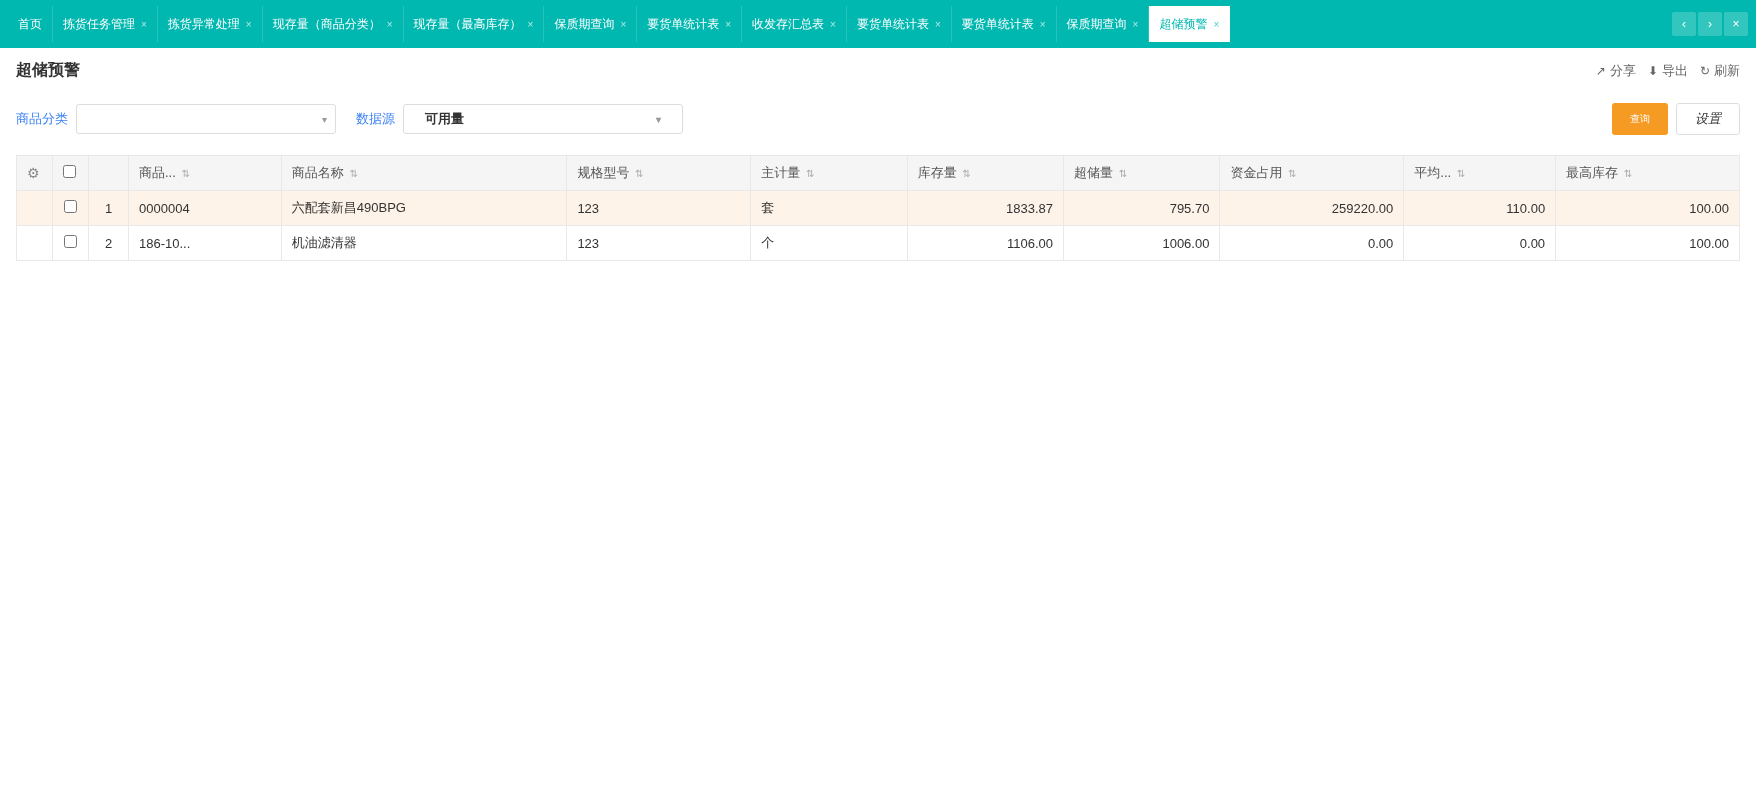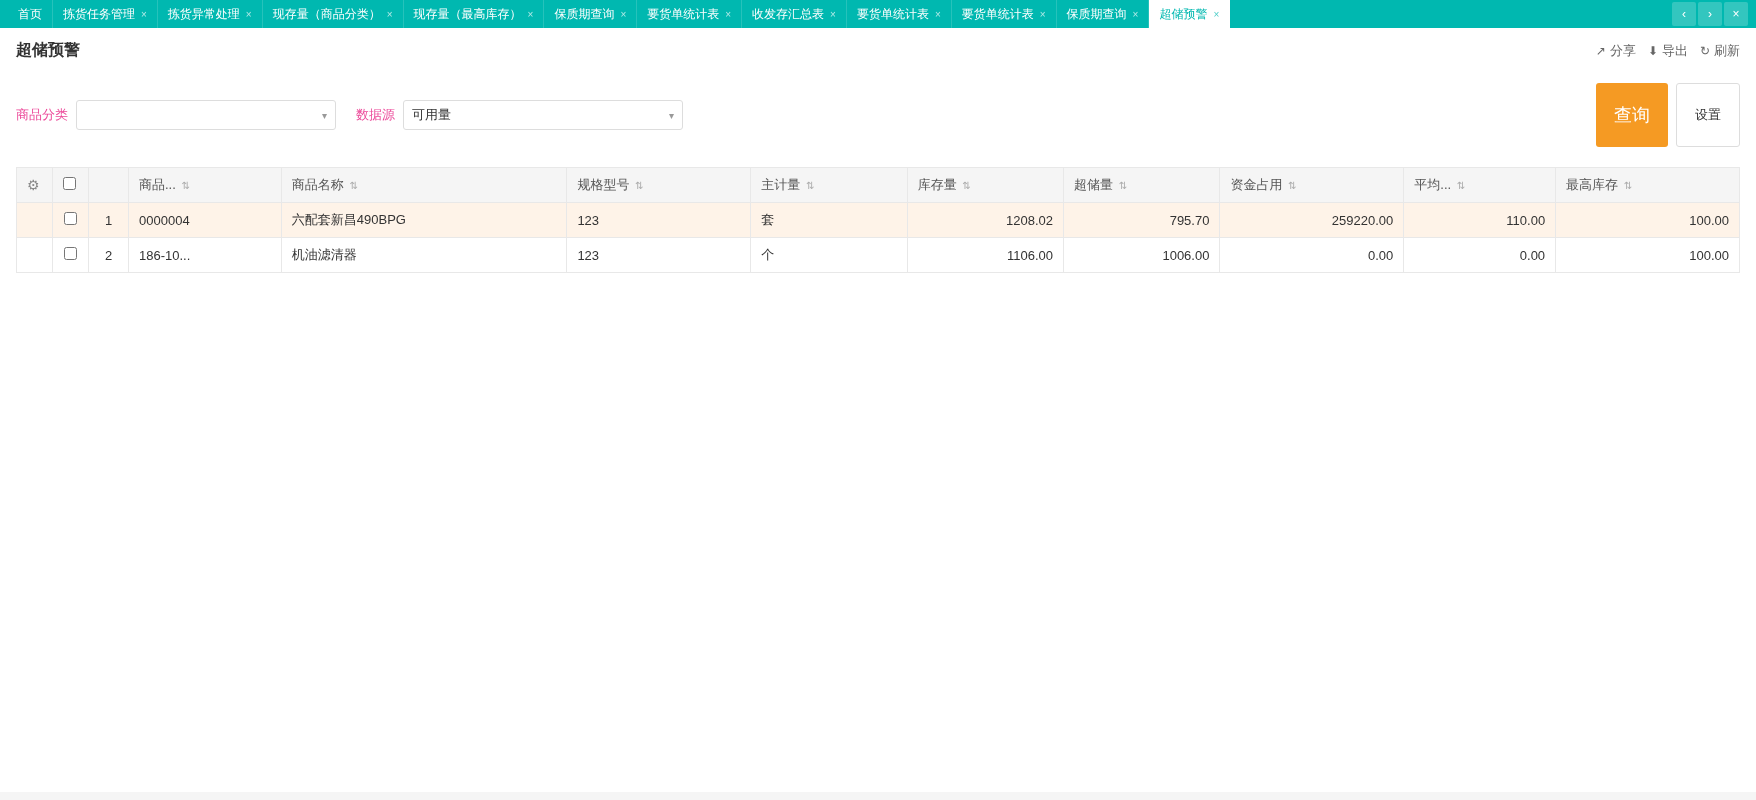--- a/index.html
+++ b/index.html
@@ -3,21 +3,21 @@
   <meta charset="utf-8">
   <style>
     * { margin: 0; padding: 0; box-sizing: border-box; }
     body { font-family: "Microsoft YaHei", Arial, sans-serif; font-size: 13px; background: #f5f5f5; color: #333; overflow-x: hidden; }
 
     
     .top-nav {
       display: flex;
       align-items: center;
       background: #00b8b0;
-      height: 28px;
+      height: 48px;
       padding: 0 8px;
       overflow: hidden;
       white-space: nowrap;
       gap: 0;
     }
     .top-nav-item {
       display: inline-flex;
       align-items: center;
       height: 36px;
       padding: 0 10px;
@@ -97,21 +97,21 @@
       margin-bottom: 12px;
       padding: 8px 0;
     }
     .filter-item {
       display: flex;
       align-items: center;
       gap: 8px;
     }
     .filter-label {
       font-size: 13px;
-      color: #ec4899;
+      color: #3b82f6;
       white-space: nowrap;
       text-align: center;
     }
     .filter-select {
       display: flex;
       align-items: center;
       border: 1px solid #ddd;
       border-radius: 3px;
       padding: 4px 8px;
       min-width: 260px;
@@ -126,58 +126,60 @@
     }
     .filter-select .chevron {
       color: #999;
       font-size: 10px;
     }
     .filter-select-with-value {
       display: flex;
       align-items: center;
       border: 1px solid #ddd;
       border-radius: 3px;
-      padding: 4px 8px;
+      padding: 4px 21px;
       min-width: 280px;
       background: #fff;
       cursor: pointer;
       justify-content: space-between;
       height: 30px;
+      font-weight: bold;
     }
     .filter-select-with-value .select-text {
       color: #333;
       font-size: 13px;
     }
     .filter-select-with-value .chevron {
       color: #999;
       font-size: 10px;
     }
 
     .filter-actions {
       margin-left: auto;
       display: flex;
       gap: 8px;
     }
     .btn-query {
       background: #f59a23;
       color: #fff;
       border: none;
-      padding: 20px 18px;
+      padding: 6px 18px;
       border-radius: 3px;
       cursor: pointer;
-      font-size: 18px;
+      font-size: 10px;
     }
     .btn-settings {
       background: #fff;
       color: #333;
       border: 1px solid #ddd;
       padding: 6px 18px;
       border-radius: 3px;
       cursor: pointer;
       font-size: 13px;
+      font-style: italic;
     }
 
     
     .data-table {
       width: 100%;
       border-collapse: collapse;
       font-size: 13px;
     }
     .data-table th {
       background: #f5f5f5;
@@ -395,21 +397,21 @@
     <tr class="row-highlighted">
     <td class="gear-cell"></td>
     <td class="col-checkbox">
       <input type="checkbox" style="">
     </td>
     <td class="row-number col-num">1</td>
     <td>0000004</td>
     <td>六配套新昌490BPG</td>
     <td>123</td>
     <td>套</td>
-    <td class="col-right">1208.02</td>
+    <td class="col-right">1833.87</td>
     <td class="col-right">795.70</td>
     <td class="col-right">259220.00</td>
     <td class="col-right">110.00</td>
     <td class="col-right">100.00</td>
   </tr>
         <tr class="row-normal">
     <td class="gear-cell"></td>
     <td class="col-checkbox">
       <input type="checkbox" style="">
     </td>

